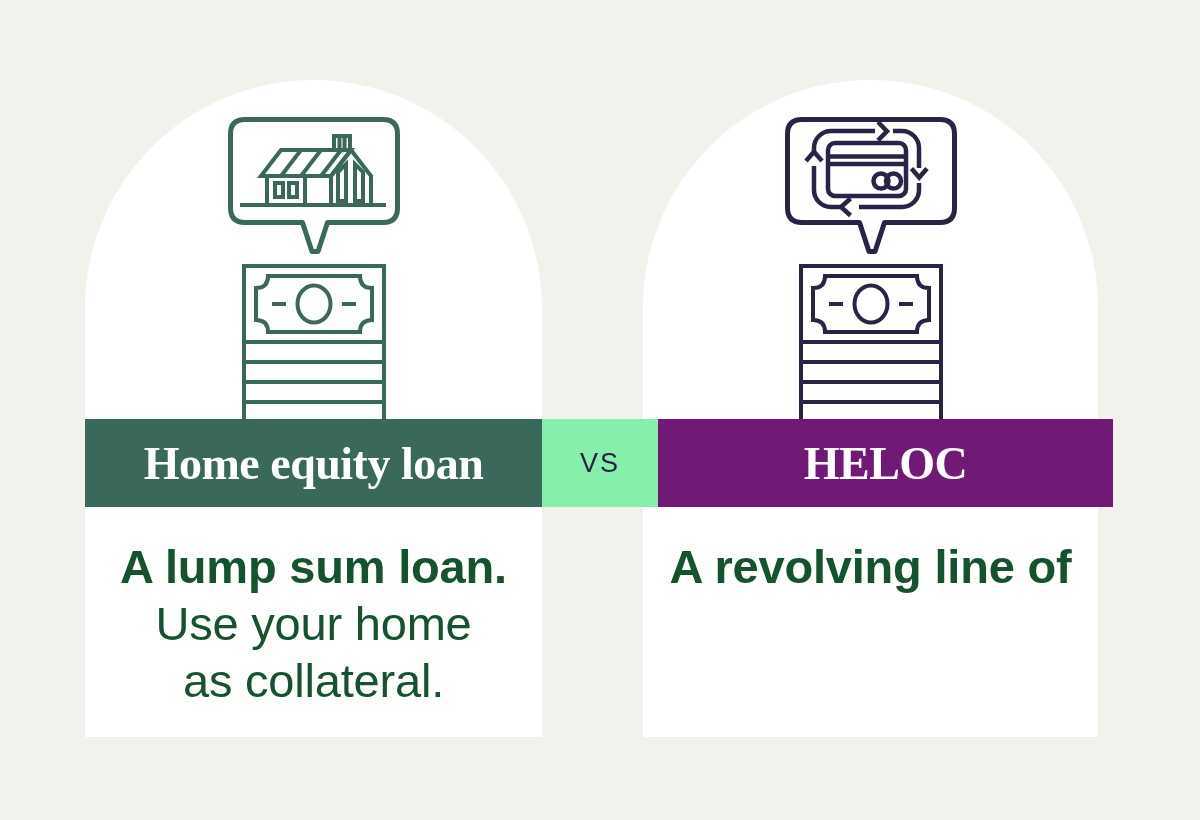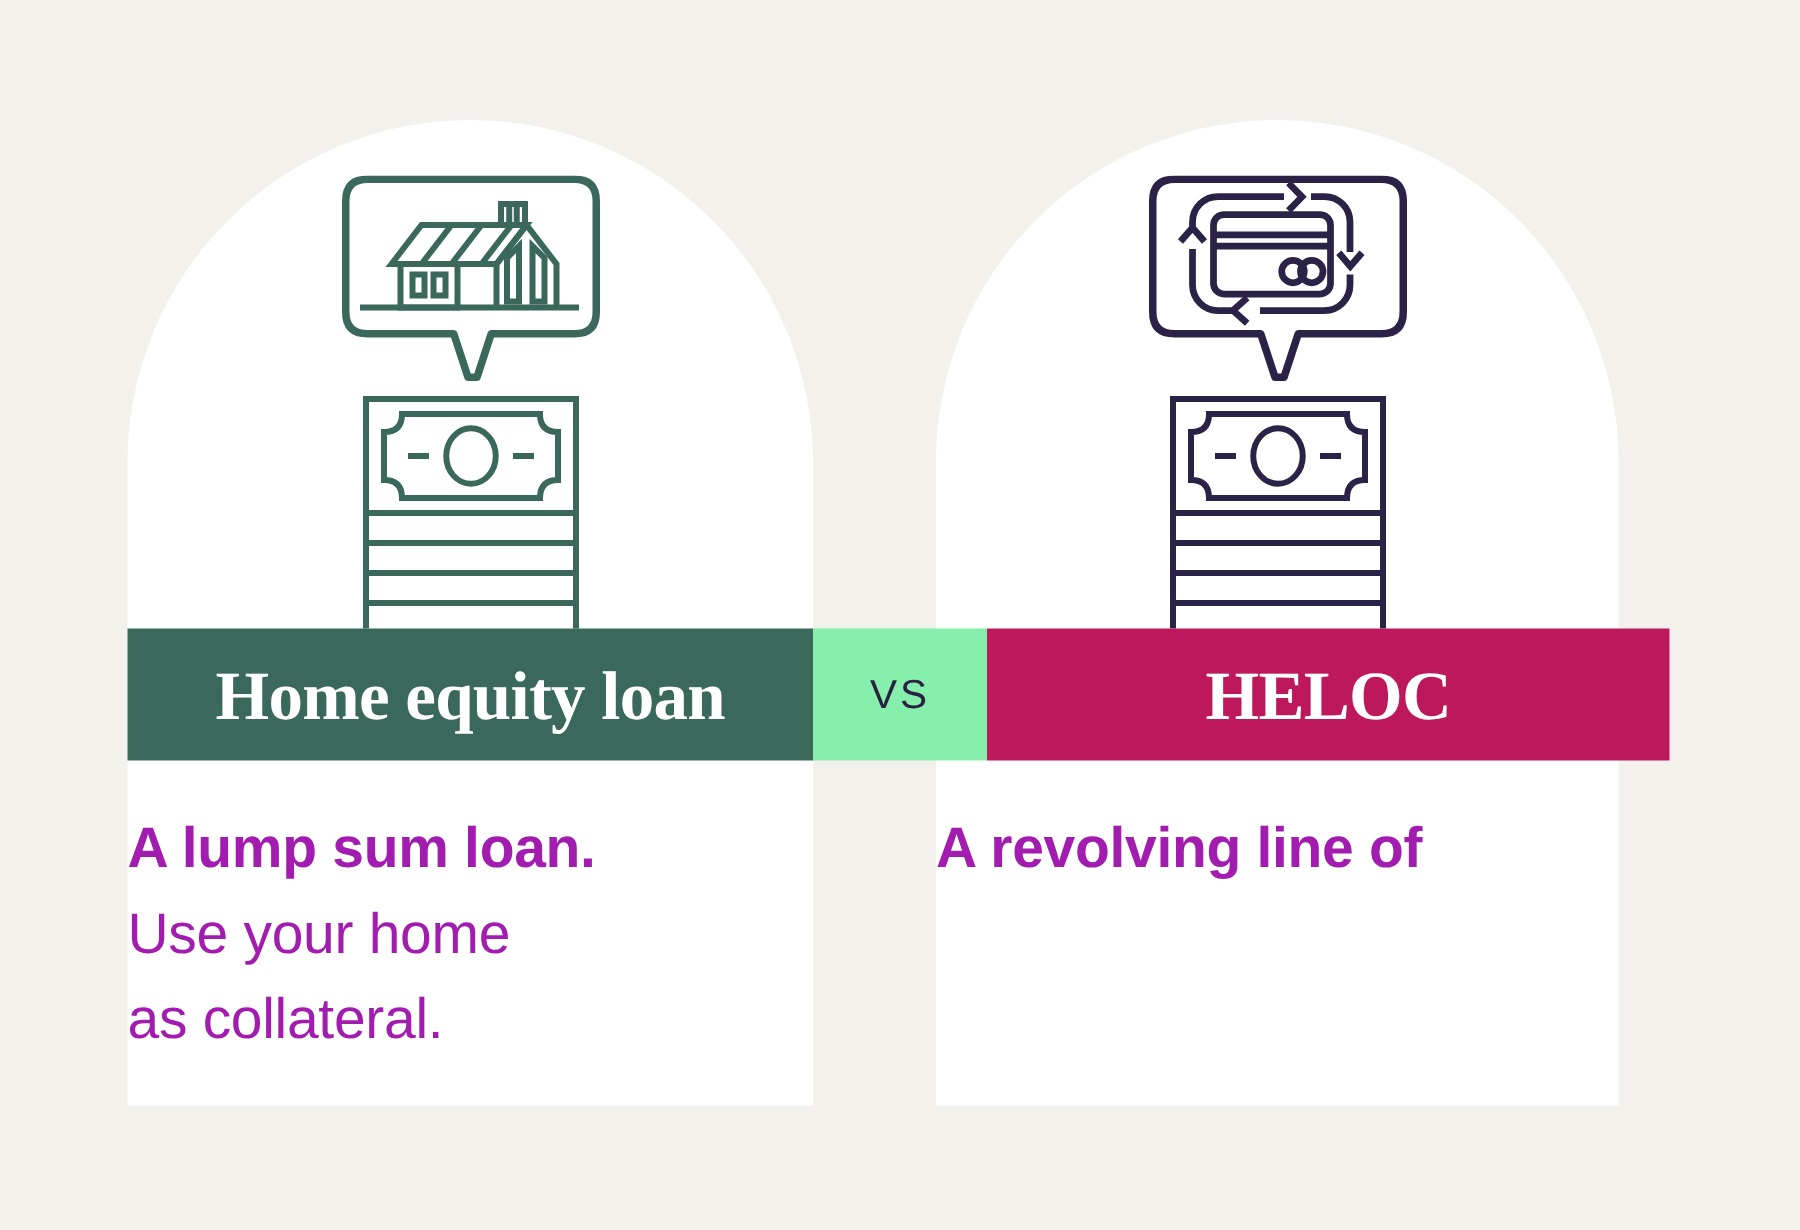--- a/index.html
+++ b/index.html
@@ -8,44 +8,44 @@
     background:#F2F1EC;
     font-family:"Liberation Sans",sans-serif;
   }
   .stage{position:relative;width:1200px;height:820px;overflow:hidden;background:#F2F1EC;}
 
   .card{
     position:absolute;top:80px;height:657px;background:#FFFFFF;
     border-radius:229px 229px 0 0;
   }
   .card.left{left:85px;width:457px;}
-  .card.right{left:624px;width:455px;}
+  .card.right{left:643px;width:455px;}
 
   .bubble{position:absolute;top:37px;left:50%;transform:translateX(-50%);}
   .stack{position:absolute;top:184px;left:50%;transform:translateX(-50%);}
 
   .desc{
     position:absolute;top:458px;left:0;right:0;
-    text-align:left;
-    font-size:38px;line-height:57px;letter-spacing:-0.2px;
-    color:#a21caf;
+    text-align:center;
+    font-size:47px;line-height:57px;letter-spacing:-0.2px;
+    color:#14532d;
   }
   .desc strong{font-weight:700;}
 
   .banner-row{
     position:absolute;left:85px;top:419px;width:1028px;height:88px;
     display:flex;
   }
   .banner{
     display:flex;align-items:center;justify-content:center;
     font-family:"Liberation Serif",serif;font-weight:700;
     font-size:46px;letter-spacing:-0.5px;color:#FFFFFF;
   }
   .banner.green{width:457px;background:#3A695B;}
-  .banner.navy{width:455px;background:#be185d;}
+  .banner.navy{width:455px;background:#701a75;}
   .vs-band{
     width:116px;background:#86efac;
     display:flex;align-items:center;justify-content:center;
     font-size:27px;font-weight:500;letter-spacing:2px;color:#2A2243;
   }
 
   svg .stroke-green{stroke:#3A695B;fill:none;}
   svg .stroke-navy{stroke:#2B2347;fill:none;}
 </style>
 </head>

